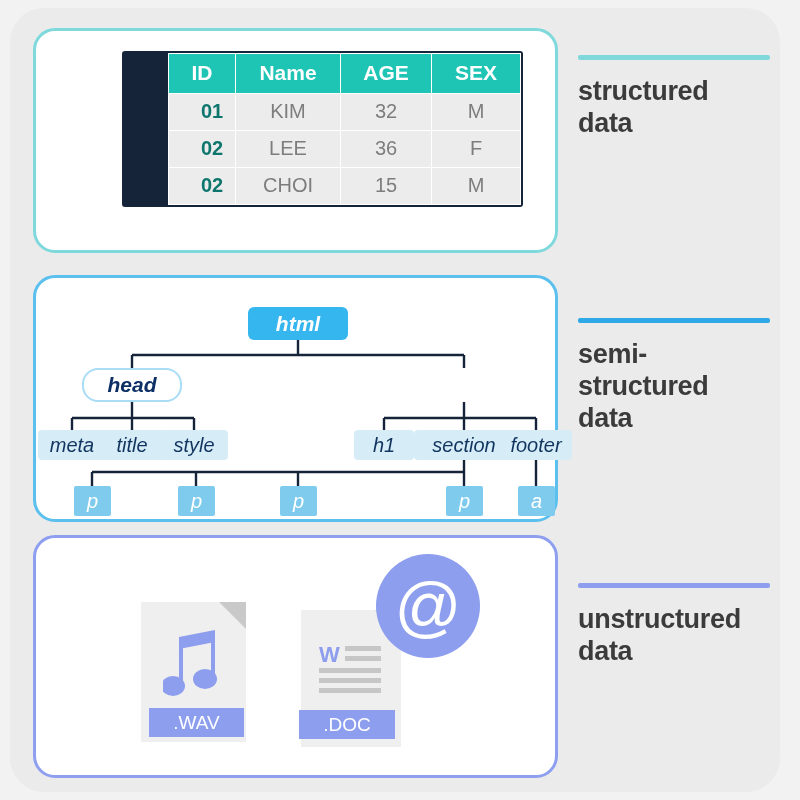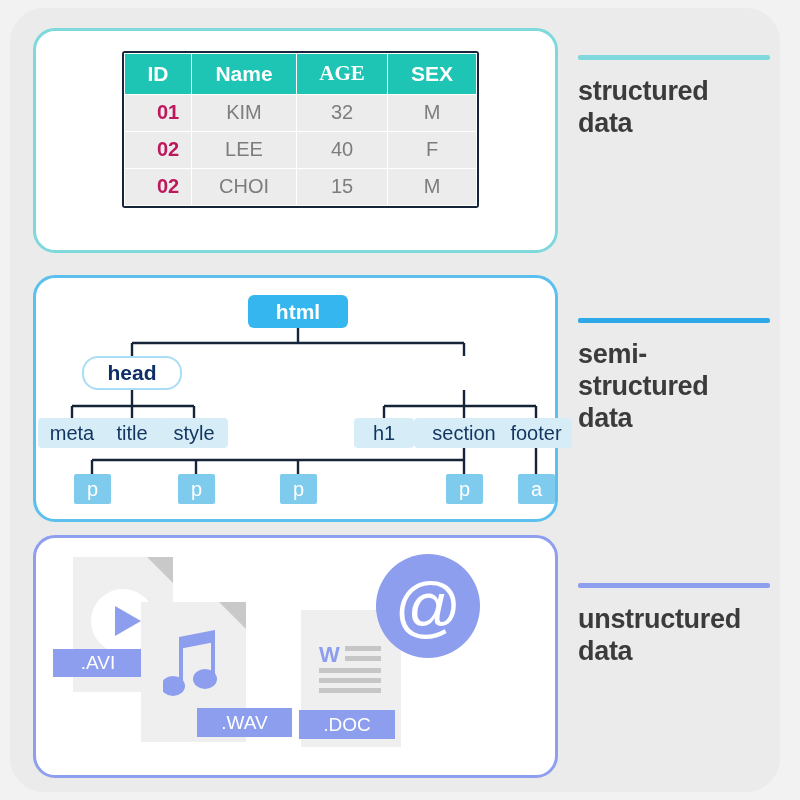--- a/index.html
+++ b/index.html
@@ -36,34 +36,34 @@
   .c1{left:578px;top:55px;}
   .c2{left:578px;top:318px;}
   .c3{left:578px;top:583px;}
 
   
   .tbl-wrap{
     position:absolute;left:86px;top:20px;
     border:2px solid #16243a;border-radius:3px;
     background:#16243a;padding:0;
   }
-  table.data{border-collapse:collapse;background:#ffffff;}
+  table.data{border-collapse:collapse;background:#ffffff;margin-left:44px;}
   table.data th{
     background:#1ec4b4;color:#ffffff;font-size:21px;font-weight:bold;
     padding:7px 0 8px 0;border:1px solid #ffffff;text-align:center;
   }
   table.data td{
     background:#ececec;font-size:20px;color:#7d7d7d;text-align:center;
     padding:6px 0 7px 0;border:1px solid #ffffff;
   }
-  table.data td.idcell{color:#be185d;font-weight:bold;padding-left:20px;}
-  .col-id{width:66px;}.col-name{width:104px;}.col-age{width:90px;font-family:Liberation Serif, serif;}.col-sex{width:88px;}
-
-  
-  .tree{position:absolute;left:0;top:0;width:519px;height:241px;}
+  table.data td.idcell{color:#0f766e;font-weight:bold;padding-left:20px;}
+  .col-id{width:66px;}.col-name{width:104px;}.col-age{width:90px;}.col-sex{width:88px;}
+
+  
+  .tree{position:absolute;left:0;top:12px;width:519px;height:241px;font-style:italic;}
   .tree svg{position:absolute;left:0;top:0;}
   .node{
     position:absolute;box-sizing:border-box;display:flex;
     align-items:center;justify-content:center;white-space:nowrap;
   }
   .node.root{
     background:#35b6ef;color:#ffffff;font-weight:bold;font-size:21px;
     border-radius:6px;height:33px;
   }
   .node.lvl2{
@@ -117,21 +117,21 @@
         <tbody>
           <tr>
             <td class="idcell">01</td>
             <td>KIM</td>
             <td>32</td>
             <td>M</td>
           </tr>
           <tr>
             <td class="idcell">02</td>
             <td>LEE</td>
-            <td>40</td>
+            <td>36</td>
             <td>F</td>
           </tr>
           <tr>
             <td class="idcell">02</td>
             <td>CHOI</td>
             <td>15</td>
             <td>M</td>
           </tr>
         </tbody>
       </table>
@@ -191,43 +191,34 @@
       <div class="node leaf" style="left:142px;top:196px;width:37px;">p</div>
       <div class="node leaf" style="left:244px;top:196px;width:37px;">p</div>
       <div class="node leaf" style="left:410px;top:196px;width:37px;">p</div>
       <div class="node leaf" style="left:482px;top:196px;width:37px;">a</div>
     </div>
   </div>
 
   <div class="panel p3">
     <div class="files">
 
-      <div class="fileicon" style="left:37px;top:19px;width:100px;height:135px;">
-        <div class="fsheet" style="width:100px;height:135px;"></div>
-        <div class="fcorner" style="right:0;top:0;border-left:26px solid transparent;border-top:26px solid #c9c9c9;"></div>
-        <svg style="position:absolute;left:18px;top:32px;" width="64" height="64">
-          <circle cx="32" cy="32" r="32" fill="#ffffff"></circle>
-          <polygon points="24,17 50,32 24,47" fill="#8c9eed"></polygon>
-        </svg>
-        <div class="flabel" style="left:-20px;top:92px;width:90px;height:28px;">.AVI</div>
-      </div>
 
       <div class="fileicon" style="left:105px;top:64px;width:105px;height:140px;">
         <div class="fsheet" style="width:105px;height:140px;"></div>
         <div class="fcorner" style="right:0;top:0;border-left:27px solid transparent;border-top:27px solid #c9c9c9;"></div>
         <svg style="position:absolute;left:22px;top:27px;" width="66" height="72">
           <g fill="#8c9eed">
             <rect x="16" y="8" width="4" height="47" rx="2"></rect>
             <rect x="48" y="2" width="4" height="46" rx="2"></rect>
             <polygon points="16,8 52,1 52,13 16,20"></polygon>
             <ellipse cx="10" cy="57" rx="12" ry="10"></ellipse>
             <ellipse cx="42" cy="50" rx="12" ry="10"></ellipse>
           </g>
         </svg>
-        <div class="flabel" style="left:8px;top:106px;width:95px;height:29px;margin-left:48px;">.WAV</div>
+        <div class="flabel" style="left:8px;top:106px;width:95px;height:29px;">.WAV</div>
       </div>
 
 
       <div class="fileicon" style="left:265px;top:72px;width:100px;height:137px;">
         <div class="fsheet" style="width:100px;height:137px;"></div>
         <div class="fcorner" style="right:0;top:0;border-left:26px solid transparent;border-top:26px solid #c9c9c9;"></div>
         <div class="wmark" style="left:18px;top:34px;">W</div>
         <div class="docline" style="left:44px;top:36px;width:36px;height:5px;"></div>
         <div class="docline" style="left:44px;top:46px;width:36px;height:5px;"></div>
         <div class="docline" style="left:18px;top:58px;width:62px;height:5px;"></div>

